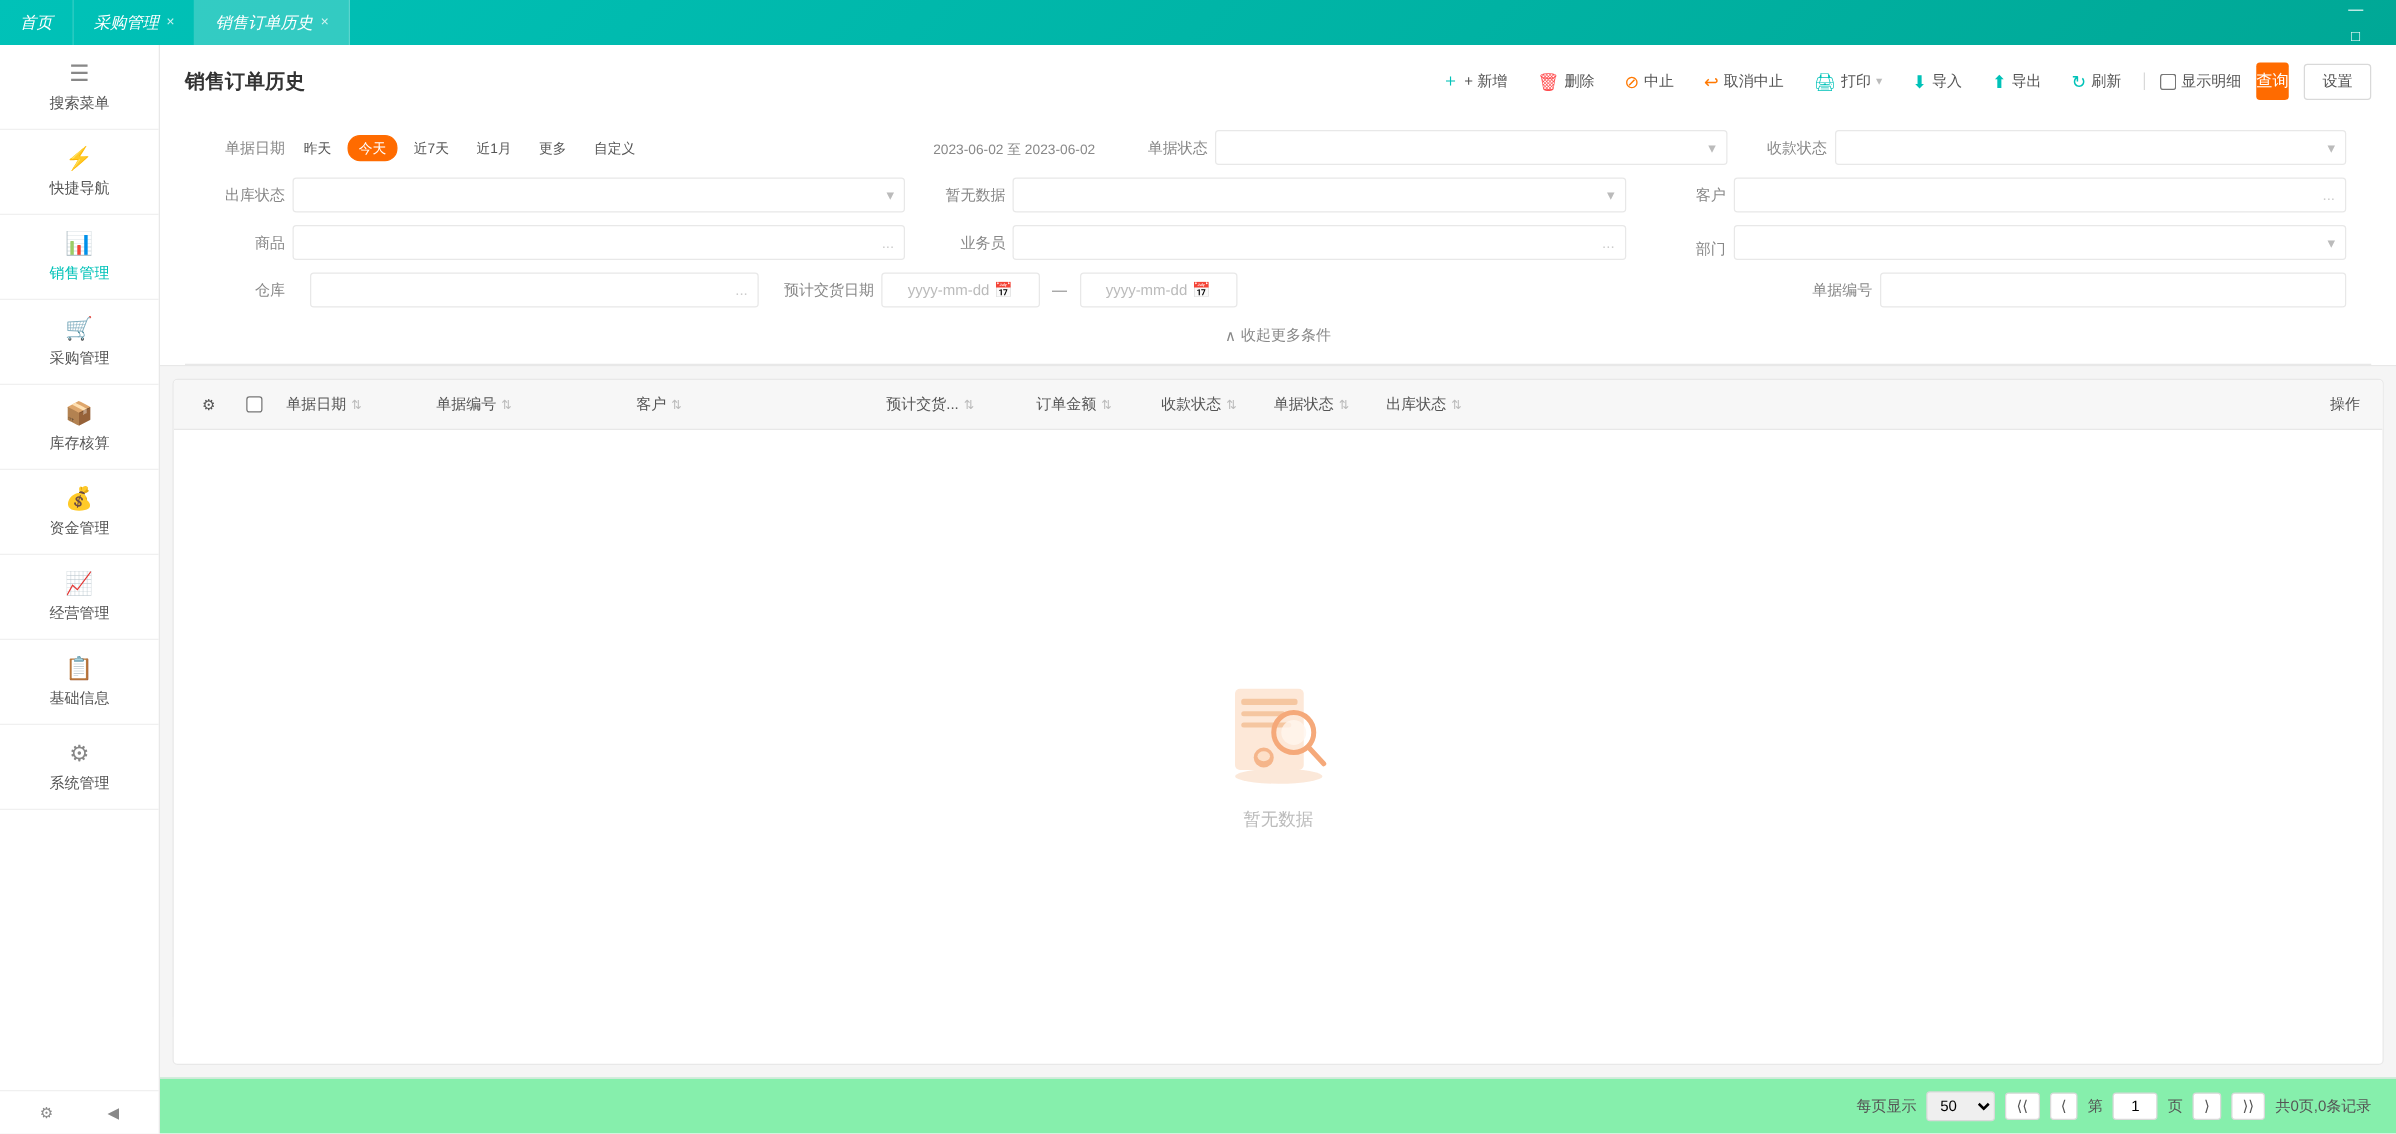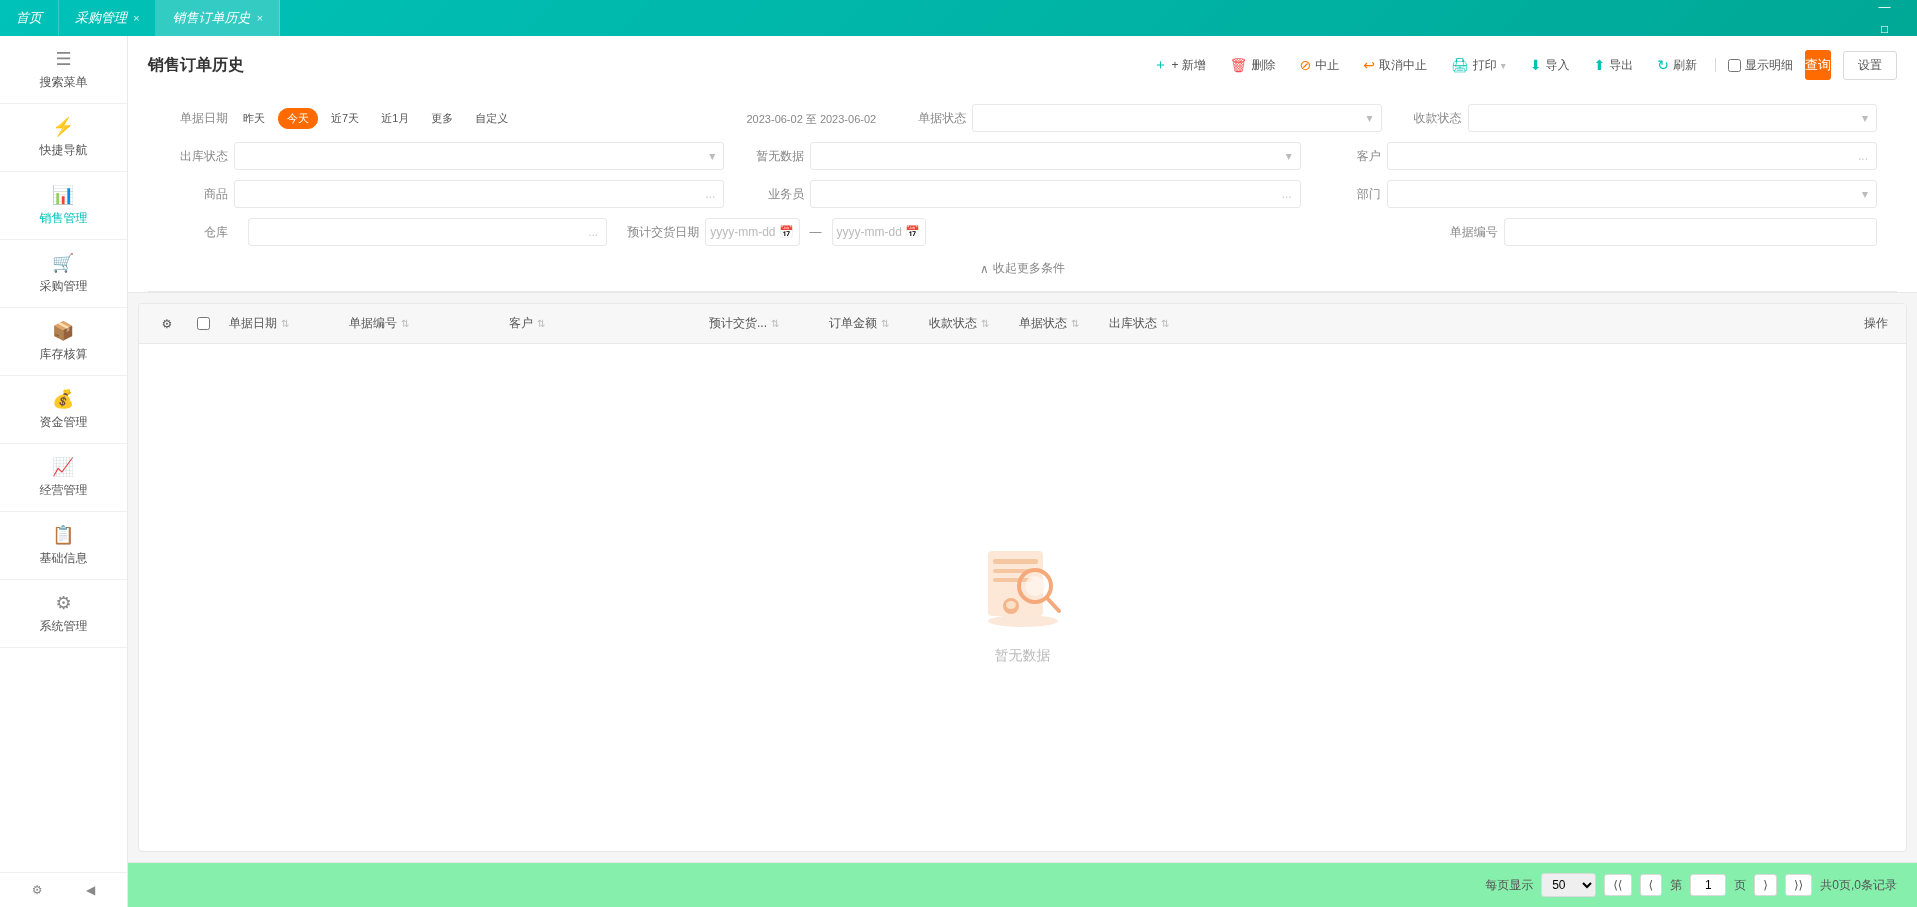--- a/index.html
+++ b/index.html
@@ -237,21 +237,21 @@
       padding: 4px 8px;
       font-size: 12px;
       color: #333;
       background: white;
       height: 28px;
       position: relative;
     }
     .filter-date-input {
       border: 1px solid #e8e8e8;
       border-radius: 3px;
-      padding: 4px 4px;
+      padding: 4px 20px;
       font-size: 12px;
       color: #bbb;
       background: white;
       height: 28px;
       display: flex;
       align-items: center;
       gap: 4px;
       cursor: pointer;
     }
     .filter-date-dash {
@@ -556,21 +556,21 @@
             <div class="filter-input" style="display:flex;align-items:center;justify-content:flex-end;">
               <span style="color:#ccc;">...</span>
             </div>
           </div>
           <div style="flex:1;display:flex;align-items:center;gap:6px;margin-left:20px;">
             <span class="filter-label">业务员</span>
             <div class="filter-input" style="display:flex;align-items:center;justify-content:flex-end;">
               <span style="color:#ccc;">...</span>
             </div>
           </div>
-          <div style="flex:1;display:flex;align-items:center;gap:6px;margin-left:20px;">
+          <div style="flex:1;display:flex;align-items:flex-end;gap:6px;margin-left:20px;">
             <span class="filter-label">部门</span>
             <div class="filter-select">
               <span></span>
               <span style="color:#bbb;">▾</span>
             </div>
           </div>
         </div>
 
         <div class="filter-row">
           <div style="flex:1;display:flex;align-items:center;gap:20px;justify-content:flex-end;">

